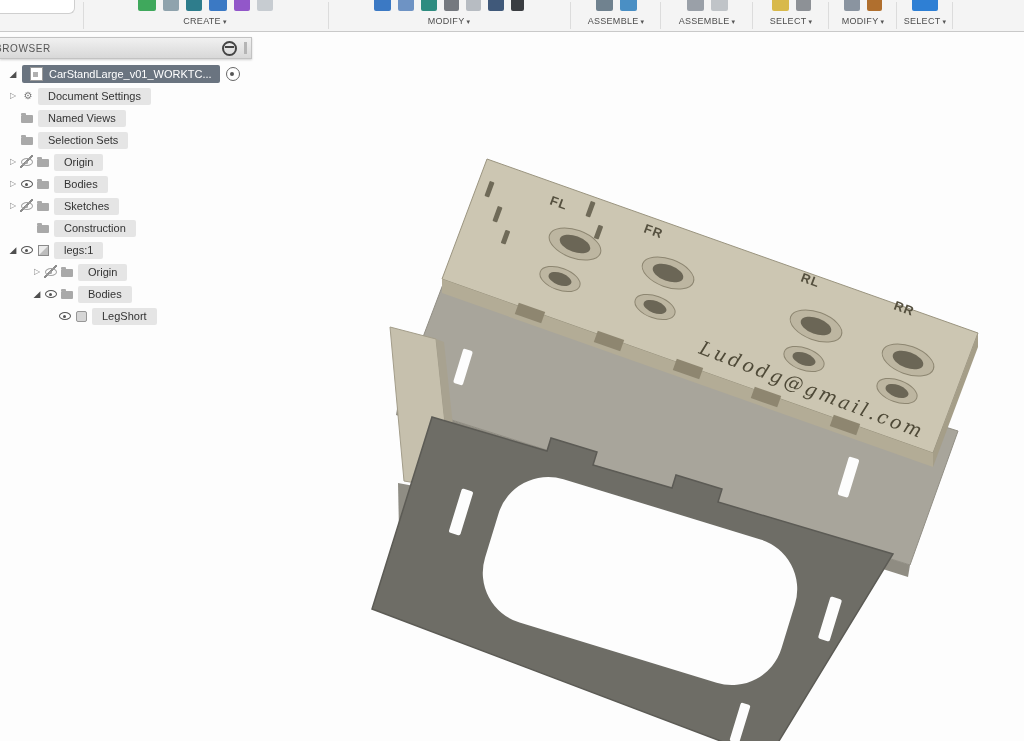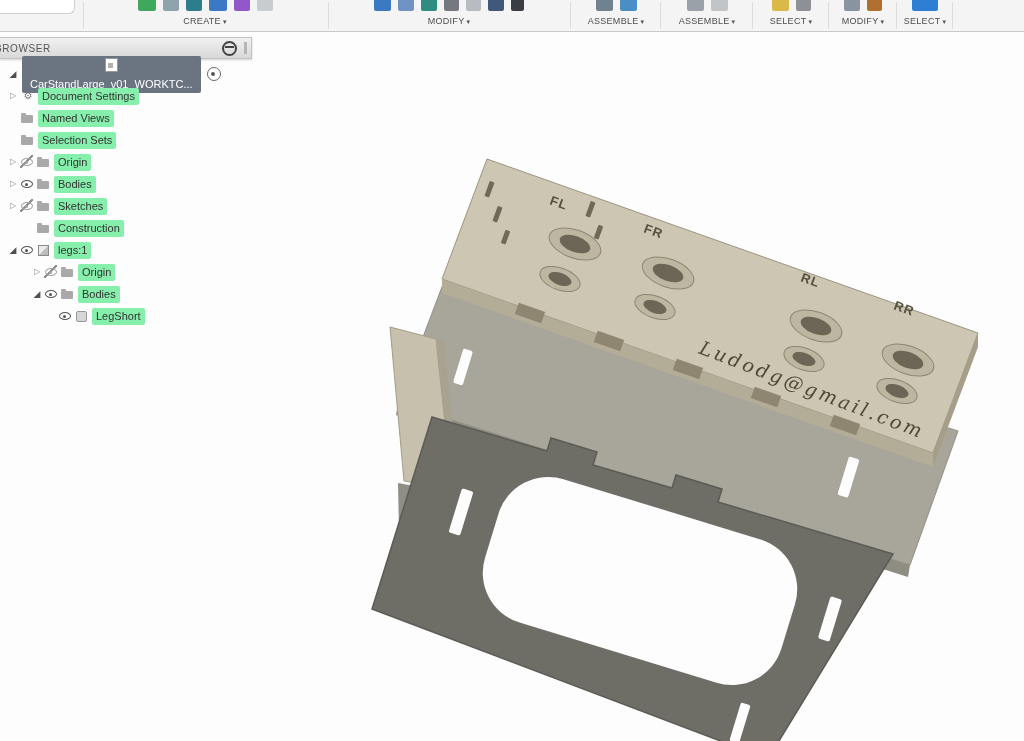--- a/index.html
+++ b/index.html
@@ -63,24 +63,24 @@
   .cubeico::before{content:"";position:absolute;left:2px;top:2px;width:9px;height:9px;
     background:linear-gradient(135deg,#ececec 48%,#bdbdbd 52%);border:1px solid #8a8a8a;}
 
   .bodyico{width:16px;height:14px;position:relative;flex:none;}
   .bodyico::before{content:"";position:absolute;left:2px;top:2px;width:9px;height:9px;
     background:#d6d6d6;border:1px solid #979797;border-radius:2px;}
 
   .docico{width:11px;height:12px;background:#fff;border:1px solid #9a9a9a;position:relative;flex:none;}
   .docico::after{content:"";position:absolute;left:2px;top:4px;width:5px;height:5px;background:#b0b0b0;}
 
-  .pill{margin-left:2px;background:#86efac;color:#333;font-size:11px;
-    padding:2px 4px;border-radius:2px;white-space:nowrap;line-height:13px;}
+  .pill{margin-left:2px;background:#e5e5e5;color:#333;font-size:11px;
+    padding:2px 10px;border-radius:2px;white-space:nowrap;line-height:13px;}
   .pill.sel{background:#6a7480;color:#fff;display:flex;align-items:center;gap:6px;
-    min-width:158px;padding:2px 8px;flex-direction:column;}
+    min-width:158px;padding:2px 8px;}
 
   .radio{margin-left:6px;width:12px;height:12px;border:1px solid #666;border-radius:50%;
     background:#fff;position:relative;flex:none;}
   .radio::after{content:"";position:absolute;left:3.5px;top:3.5px;width:4px;height:4px;
     background:#555;border-radius:50%;}
 
   
   .model{position:absolute;left:0;top:0;}
   .hole-label{font-family:"Liberation Sans", sans-serif;font-size:13px;font-weight:bold;
     letter-spacing:1px;fill:#55503f;}

